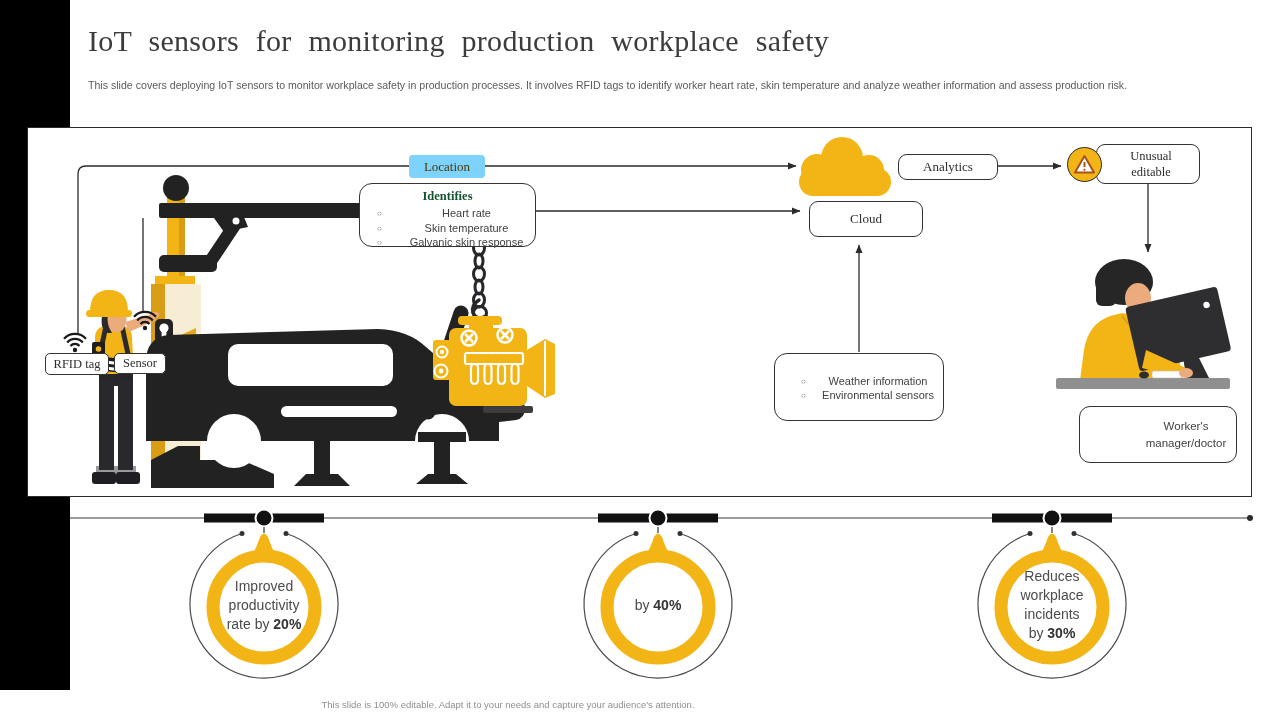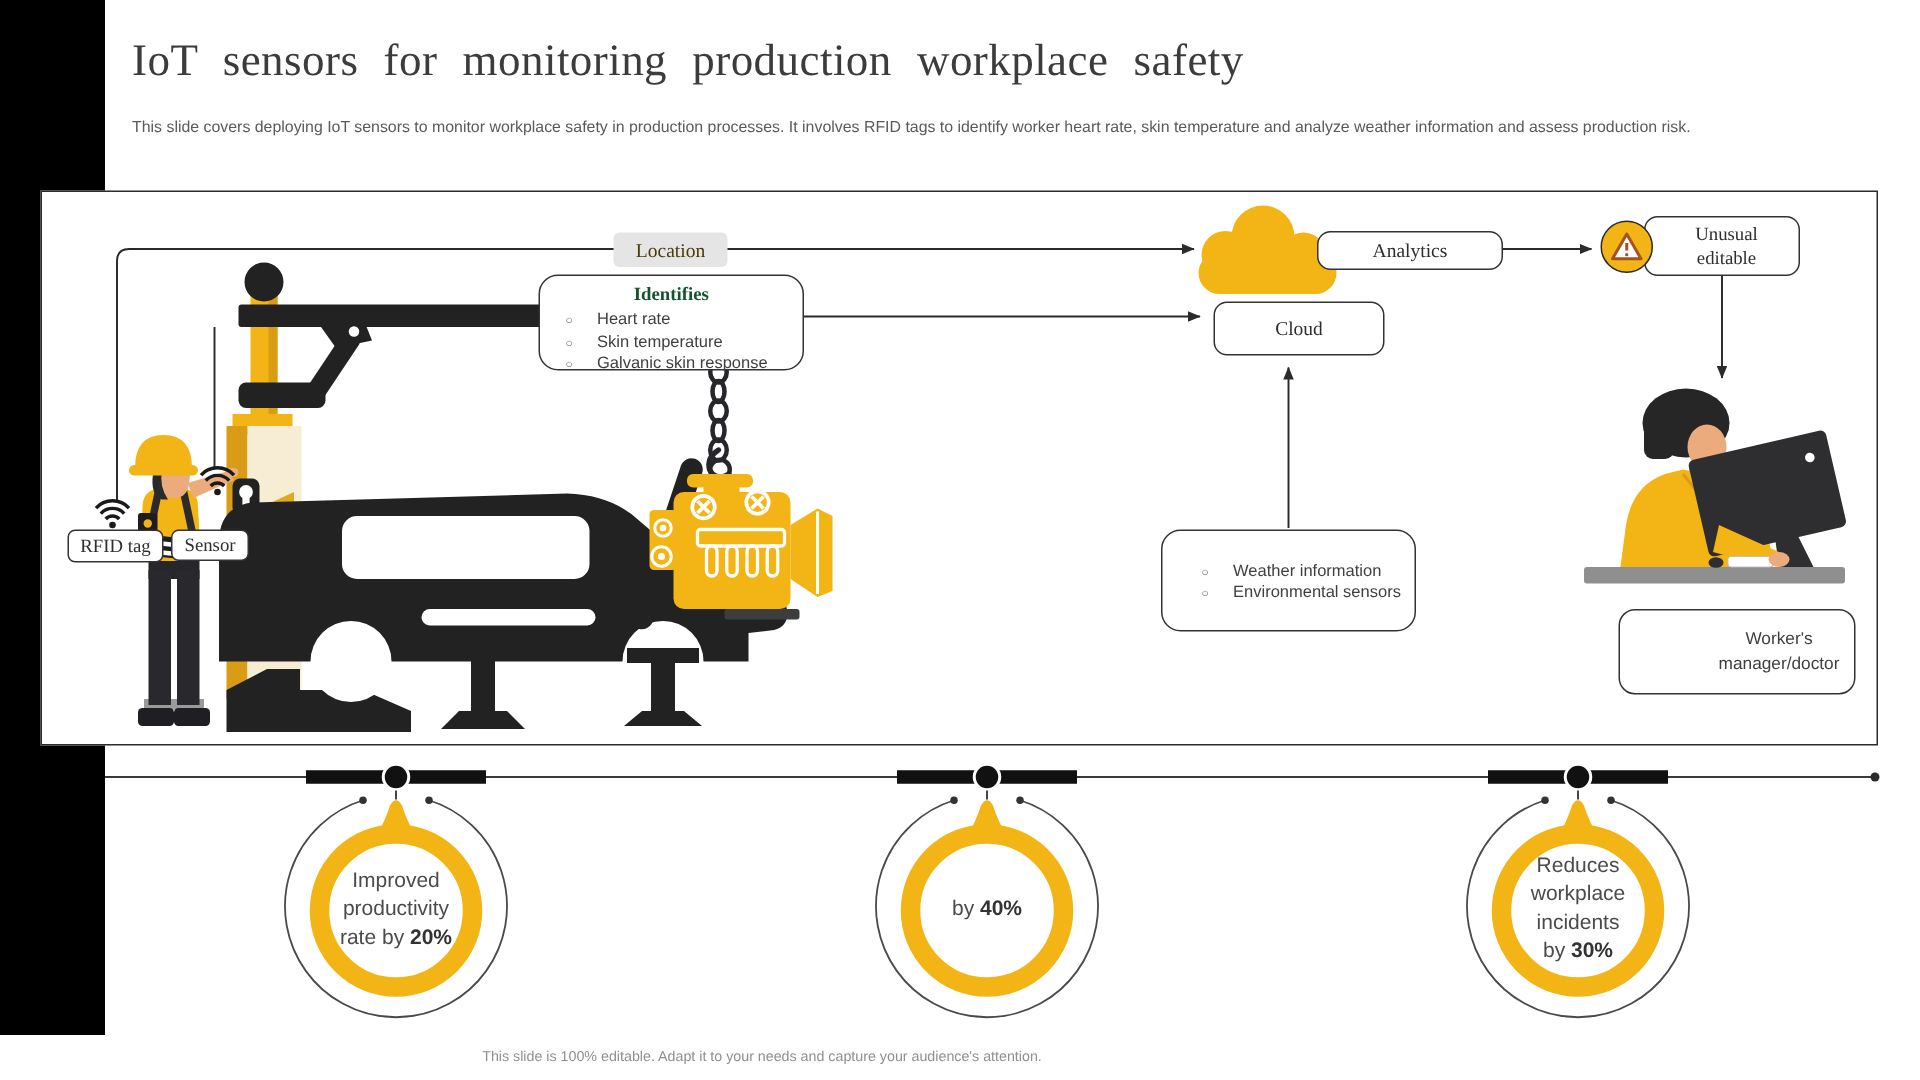--- a/index.html
+++ b/index.html
@@ -13,34 +13,34 @@
     font-size:30px;color:#3c3c3c;word-spacing:9px;letter-spacing:.3px;white-space:nowrap;}
   #page-subtitle{left:88px;top:78px;width:1100px;font-size:10.6px;line-height:1.5;color:#5a5a5a;}
 
   #diagram{left:27px;top:127px;width:1223px;height:368px;background:#ffffff;
     border:1.5px solid #2b2b2b;}
   #diagram-art{left:0;top:0;z-index:1;}
 
   .dbox{z-index:2;background:#ffffff;border:1.4px solid #333333;border-radius:9px;
     display:flex;align-items:center;justify-content:center;text-align:center;
     font-family:"Liberation Serif",serif;color:#2e2e2e;box-sizing:border-box;}
-  #lbl-location{left:381px;top:27px;width:76px;height:23px;background:#e5e5e5;border:none;
+  #lbl-location{left:381px;top:27px;width:76px;height:23px;background:#7dd3fc;border:none;
     border-radius:4px;font-size:13px;color:#4a3a06;z-index:2;}
   #box-identifies{left:331px;top:55px;width:177px;height:64px;border-radius:13px;
     display:block;padding:5px 0 0 0;}
   #box-identifies .ititle{font-family:"Liberation Serif",serif;font-weight:bold;font-size:12.5px;
     text-align:center;color:#14532d;}
   .blist{list-style:none;margin:2px 0 0 0;padding:0 0 0 17px;
-    font-family:"Liberation Sans",sans-serif;font-size:11px;color:#3f3f3f;text-align:left;}
+    font-family:"Liberation Sans",sans-serif;font-size:11px;color:#3f3f3f;text-align:center;}
   .blist li{line-height:14.5px;position:relative;padding-left:21px;}
   .blist li::before{content:"○";position:absolute;left:0;top:1px;font-size:8px;color:#555;}
   #lbl-rfid{left:17px;top:225px;width:64px;height:22px;border-radius:5px;font-size:12.5px;}
   #lbl-sensor{left:86px;top:225px;width:52px;height:21px;border-radius:5px;font-size:12.5px;text-align:right;}
   #box-cloud{left:781px;top:73px;width:114px;height:36px;font-size:13px;}
-  #box-analytics{left:850px;top:26px;width:124px;height:26px;font-size:13px;}
+  #box-analytics{left:870px;top:26px;width:100px;height:26px;font-size:13px;}
   #box-unusual{left:1068px;top:16px;width:104px;height:40px;font-size:12.5px;line-height:1.3;
     padding:2px 6px 2px 12px;}
   #badge-warning{left:1039px;top:19px;width:35px;height:35px;border-radius:50%;
     background:#F3B515;border:1.6px solid #2b2b2b;z-index:3;display:flex;
     align-items:center;justify-content:center;box-sizing:border-box;}
   #box-weather{left:746px;top:225px;width:170px;height:68px;border-radius:13px;}
   #box-manager{left:1051px;top:278px;width:158px;height:57px;border-radius:11px;
     font-family:"Liberation Sans",sans-serif;font-size:11.5px;color:#3f3f3f;line-height:1.45;justify-content:flex-end;}
   #box-manager span{display:block;width:100px;}
 

